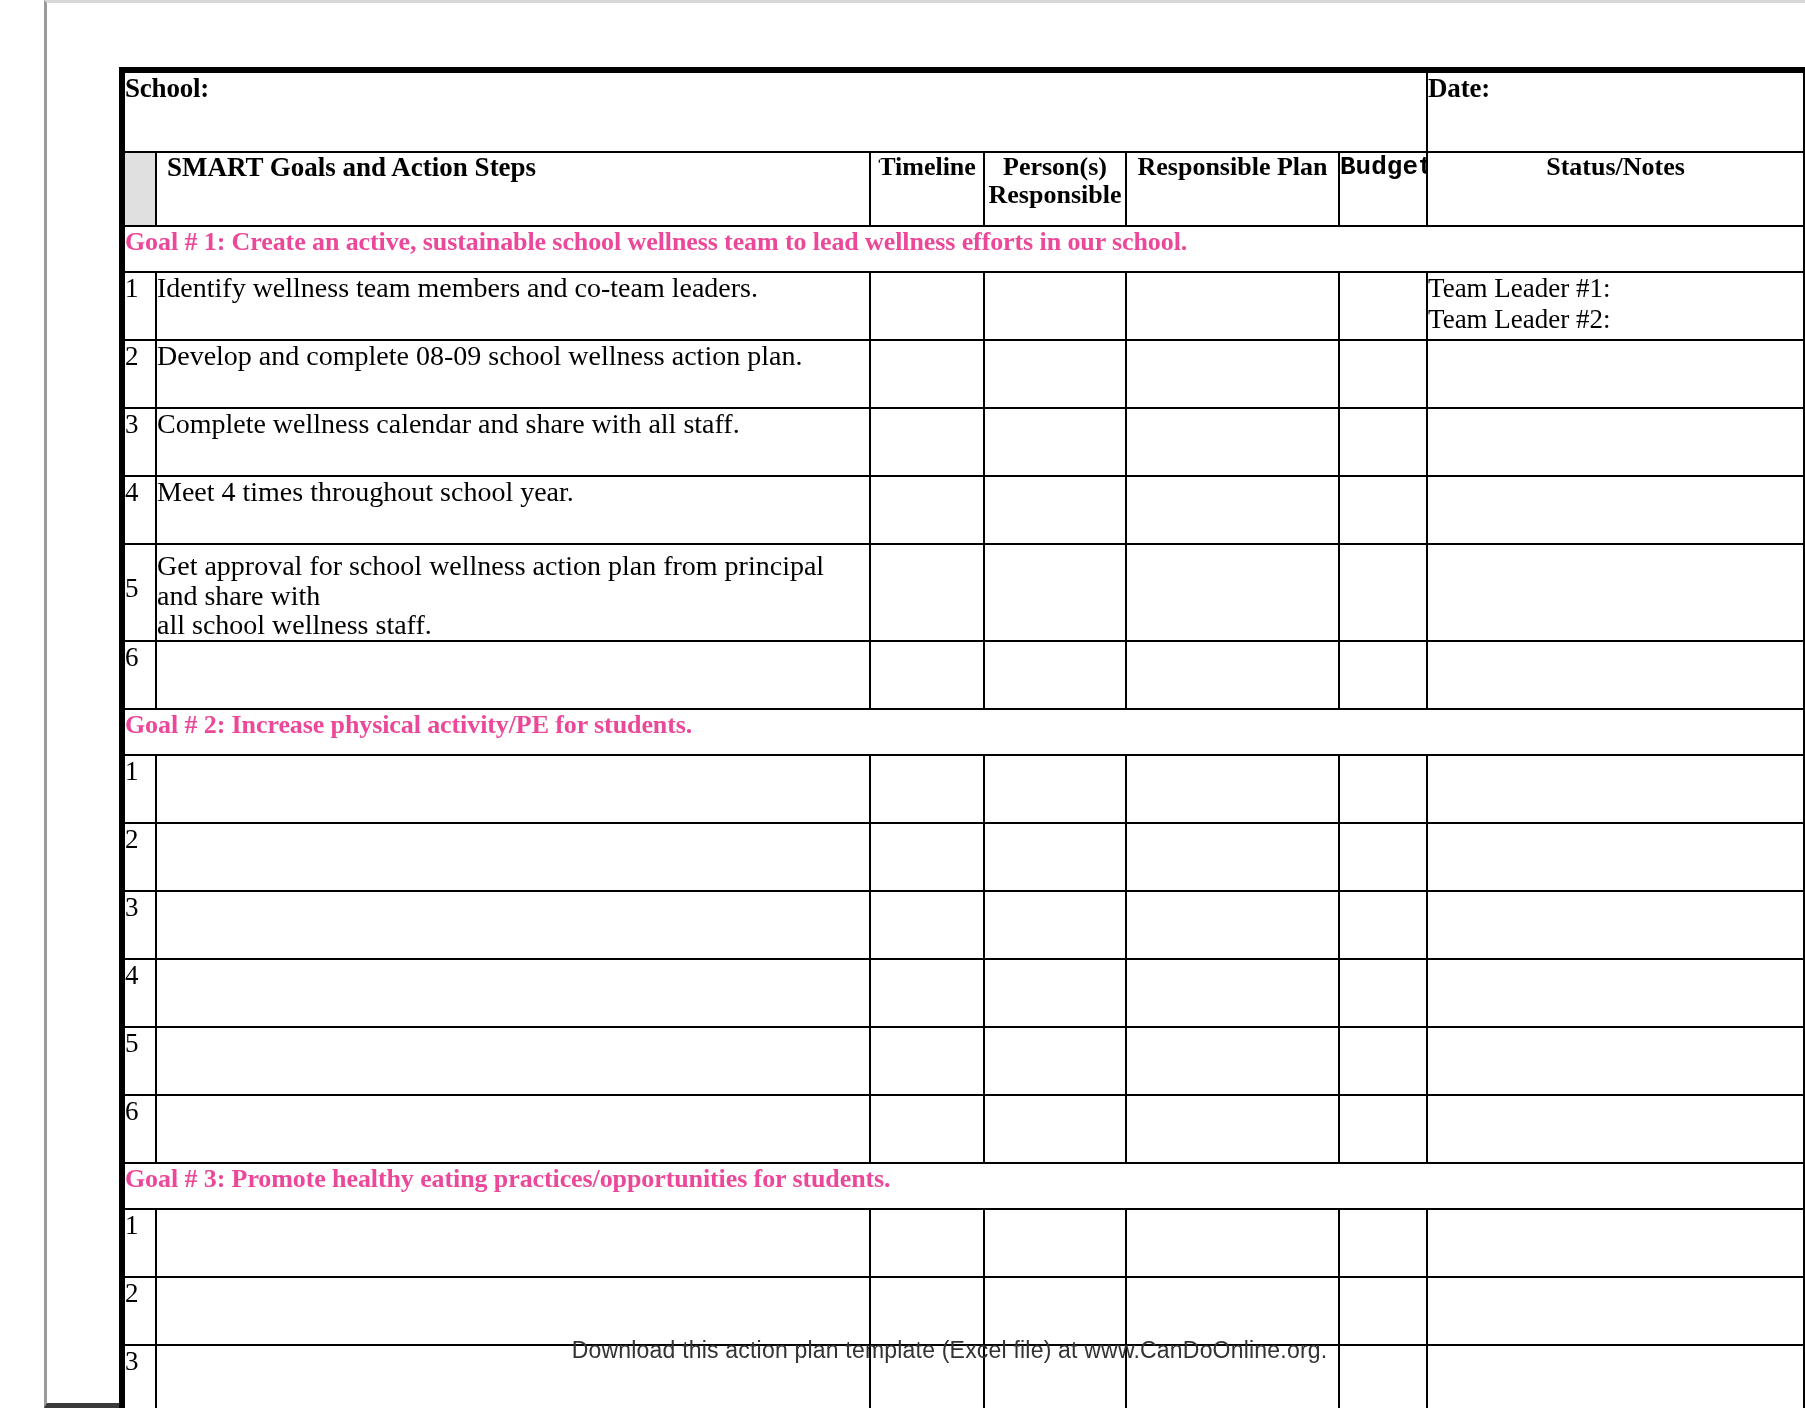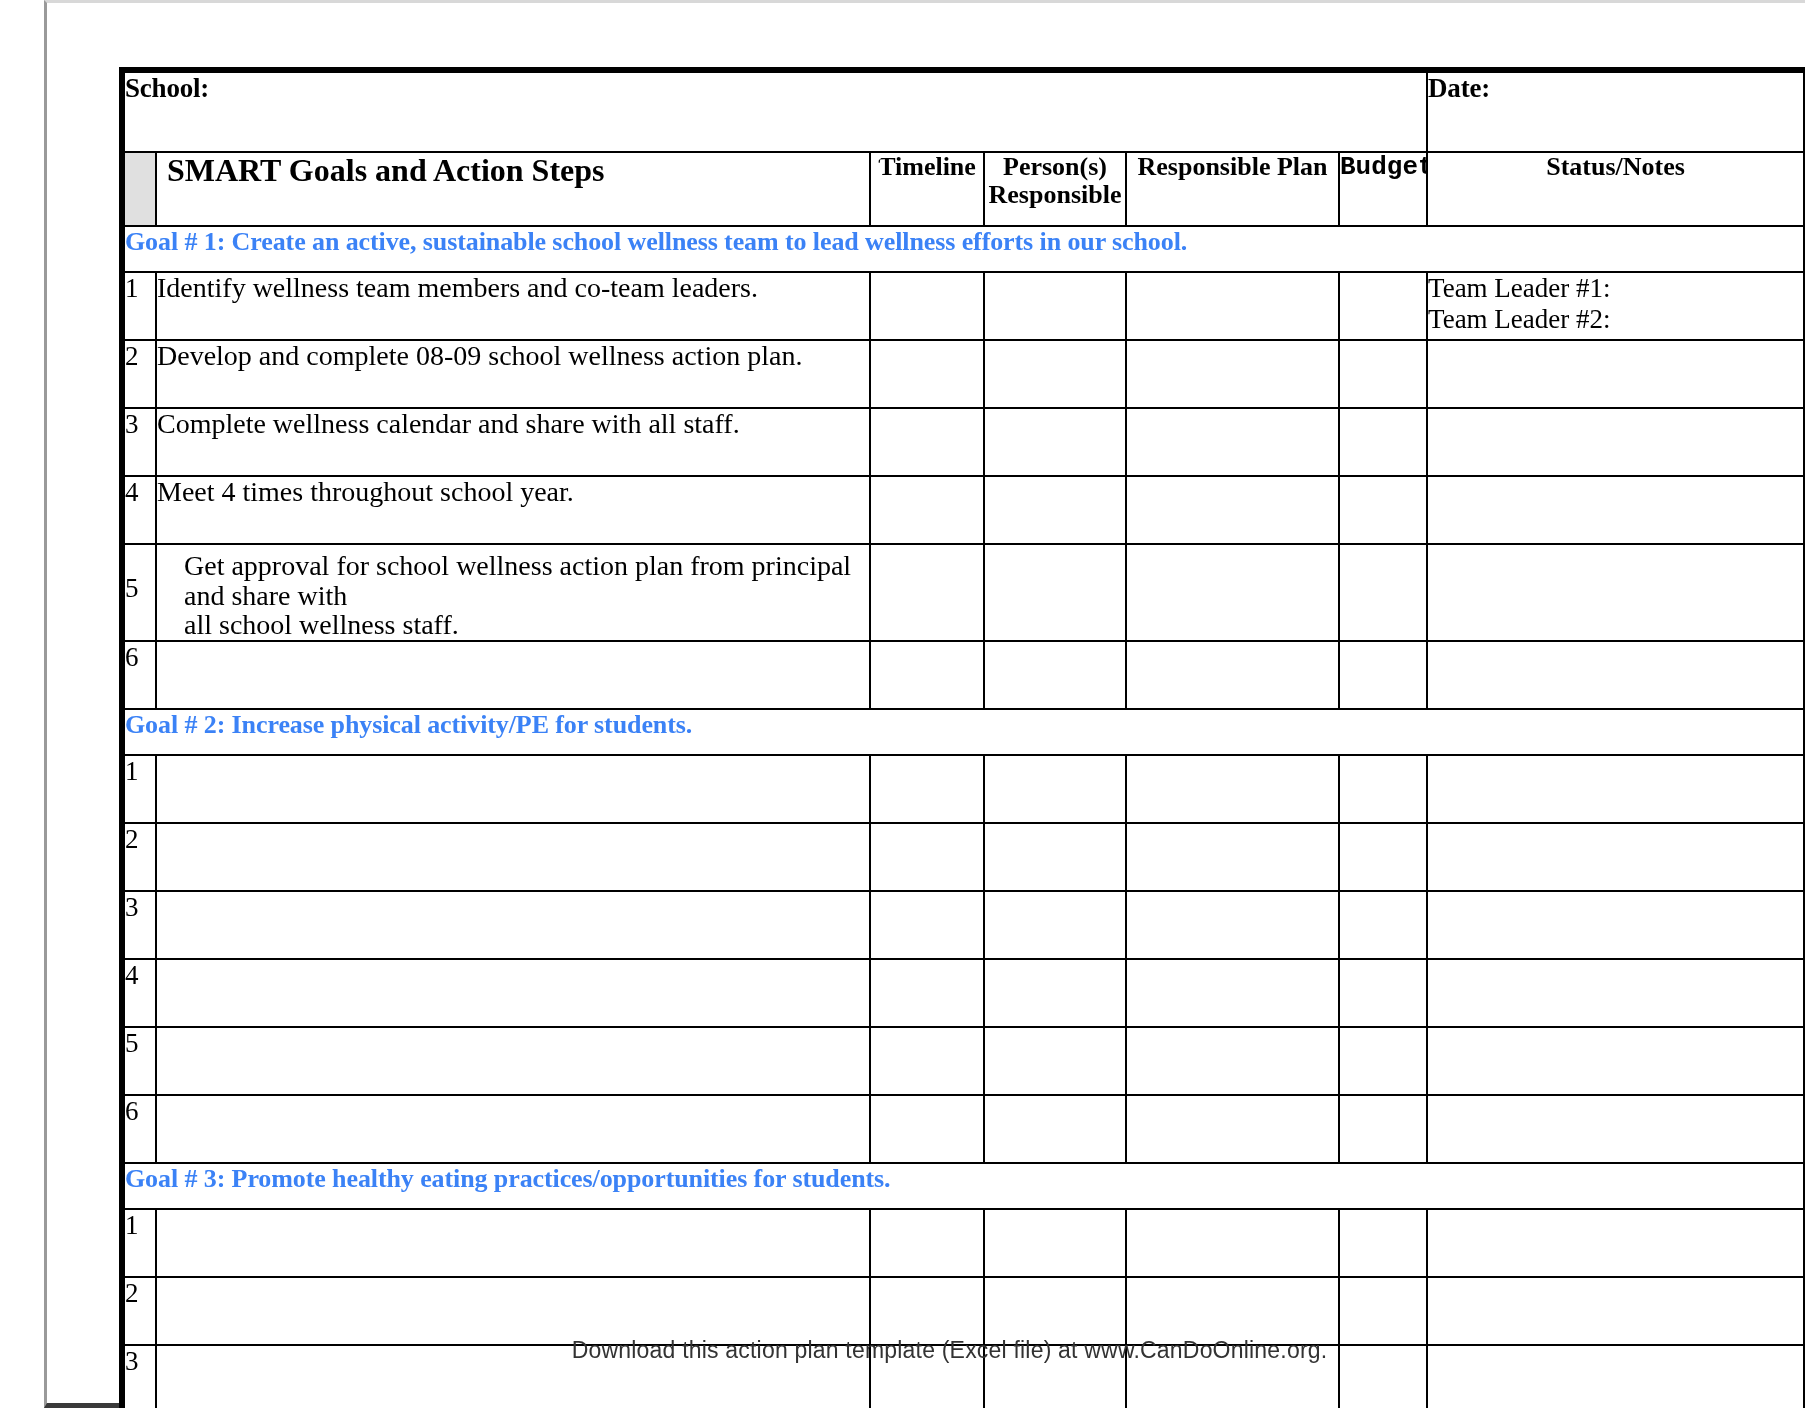--- a/index.html
+++ b/index.html
@@ -84,34 +84,34 @@
     font-size: 26px;
     text-align: center;
     vertical-align: middle;
     height: 72px;
     line-height: 1.08;
     color: #000;
   }
   .r-head td.h-steps {
     text-align: left;
     padding-left: 10px;
-    font-size: 32px;
+    font-size: 27px;
   }
   .r-head td.h-num { background: #e0e0e0; }
 
   
   .goal-banner td {
     background: #faf7ac;
     font-weight: bold;
     font-size: 26px;
     height: 44px;
     padding-left: 10px;
     vertical-align: middle;
     letter-spacing: -0.1px;
-    color: #3b82f6;
+    color: #ec4899;
   }
 
   
   .r-step td {
     height: 66px;
   }
   .num-cell {
     font-size: 27px;
     text-align: left;
     padding: 14px 0 0 10px;
@@ -126,21 +126,20 @@
   }
   .status-cell {
     font-size: 27px;
     padding: 8px 0 0 8px;
     line-height: 1.14;
     white-space: pre-line;
     color: #000;
   }
   .r-step.clip .step-cell {
     padding-top: 6px;
-    padding-left: 27px;
   }
   .r-step.clip .num-cell {
     padding-top: 28px;
   }
   .blank-cell { }
 
   
   .footer {
     position: absolute;
     left: 0;

